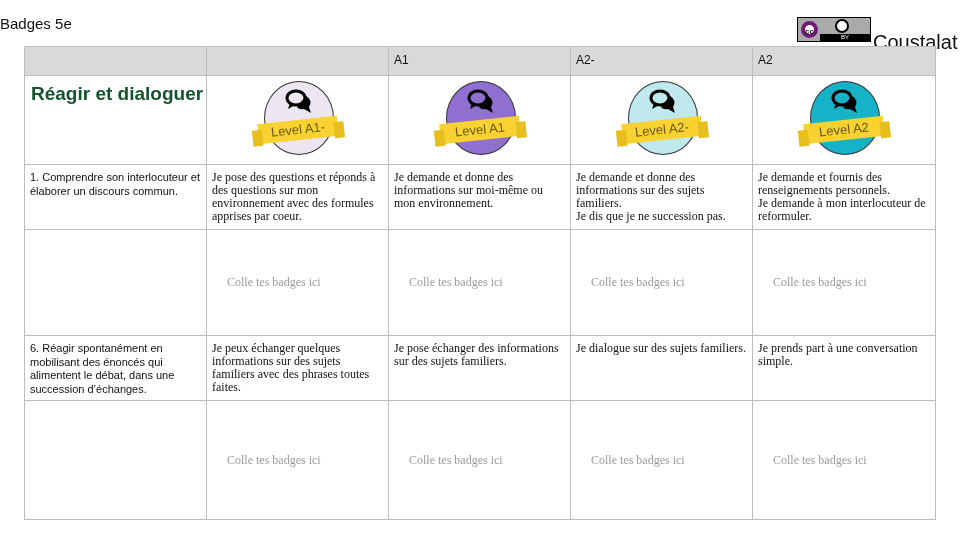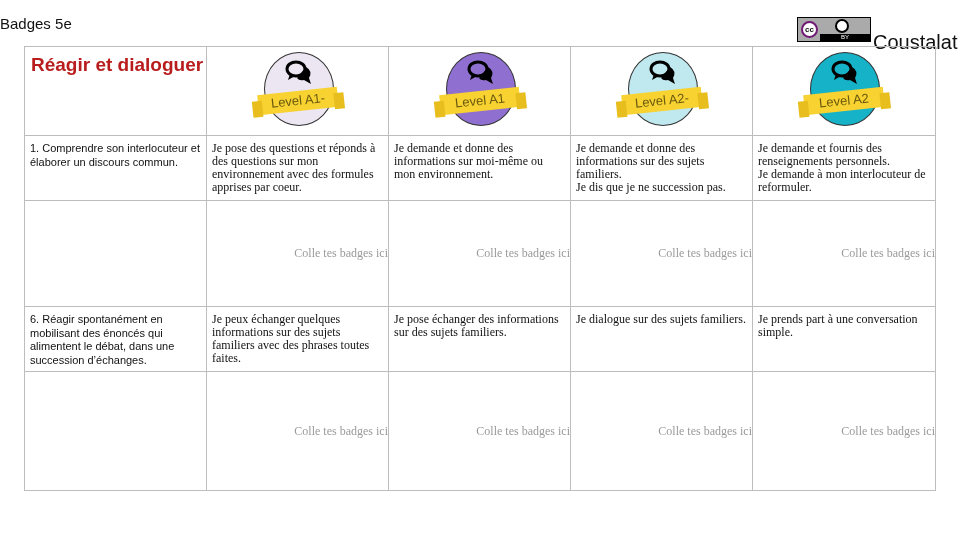--- a/index.html
+++ b/index.html
@@ -1,33 +1,33 @@
 <!DOCTYPE html>
 <html><head>
 <meta charset="utf-8">
 <style>
   html, body { margin:0; padding:0; background:#ffffff; }
   body { width:966px; height:559px; position:relative; overflow:hidden; font-family:"Liberation Sans", sans-serif; color:#111; }
   .title { position:absolute; top:15px; left:0; width:837px; text-align:left; font-size:15px; font-family:Liberation Sans, sans-serif; }
   .cc { position:absolute; left:797px; top:17px; width:74px; height:25px; background:#aaaaaa; border:1px solid #000; box-sizing:border-box; }
-  .cc .circle1 { position:absolute; left:3px; top:3px; width:17px; height:17px; border-radius:50%; background:#fff; border:2px solid #701a75; box-sizing:border-box; font-size:8px; font-weight:bold; text-align:center; line-height:13px; }
+  .cc .circle1 { position:absolute; left:3px; top:3px; width:17px; height:17px; border-radius:50%; background:#fff; border:4px solid #701a75; box-sizing:border-box; font-size:8px; font-weight:bold; text-align:center; line-height:13px; }
   .cc .circle2 { position:absolute; left:37px; top:1px; width:14px; height:14px; border-radius:50%; background:#fff; border:2px solid #000; box-sizing:border-box; }
   .cc .by { position:absolute; left:22px; bottom:0; width:50px; height:7px; background:#000; color:#fff; font-size:6px; text-align:center; line-height:7px; }
   .author { position:absolute; left:873px; top:31px; font-size:20px; }
   table { position:absolute; left:24px; top:46px; border-collapse:collapse; table-layout:fixed; width:911px; }
   td { border:1px solid #bdbdbd; vertical-align:top; padding:0; box-sizing:border-box; }
   tr.hdr td { background:#d9d9d9; height:29px; font-size:12px; padding:6px 0 0 5px; }
   tr.badges td { height:89px; text-align:center; vertical-align:middle; }
-  .skill-title { color:#b91c1c; font-weight:bold; font-size:19px; line-height:24px; text-align:left !important; padding:6px 0 0 6px !important; vertical-align:top !important; }
+  .skill-title { color:#14532d; font-weight:bold; font-size:19px; line-height:24px; text-align:left !important; padding:6px 0 0 6px !important; vertical-align:top !important; }
   tr.desc td { height:65px; padding:6px 5px 0 5px;margin-top:35px; }
   tr.desc td.lbl { font-size:11px; line-height:13.5px; font-family:"Liberation Sans", sans-serif; }
   tr.desc td.txt { font-family:"Liberation Serif", serif; font-size:12px; line-height:13px; }
   tr.paste1 td { height:106px; }
   tr.paste2 td { height:119px; }
-  .paste { text-align:right; vertical-align:middle !important; color:#9a9a9a; font-family:"Liberation Serif", serif; font-size:12px; }
+  .paste { text-align:left; vertical-align:middle !important; color:#9a9a9a; font-family:"Liberation Serif", serif; font-size:12px;padding-left:20px; }
   .badge { display:inline-block; position:relative; width:100px; height:80px; }
   .badge .disc { position:absolute; left:16px; top:3px; width:70px; height:74px; border-radius:50%; border:1.5px solid #333; box-sizing:border-box; }
   .badge .ribbon { position:absolute; left:10px; top:42px; width:80px; height:20px; background:#f7d230; transform:rotate(-6deg); color:#6b5a10; font-size:13px; line-height:20px; text-align:center; }
   .badge .ribbon:before, .badge .ribbon:after { content:""; position:absolute; top:6px; width:10px; height:16px; background:#e8be1f; z-index:-1; }
   .badge .ribbon:before { left:-6px; }
   .badge .ribbon:after { right:-6px; }
   .badge svg { position:absolute; left:36px; top:10px; }
 </style>
 </head>
 <body>
@@ -43,20 +43,27 @@
 
 <table>
   <colgroup>
     <col style="width:182px">
       <col style="width:182px">
       <col style="width:182px">
       <col style="width:182px">
       <col style="width:183px">
   </colgroup>
   <tbody>
+      <tr class="hdr">
+    <td></td>
+    <td></td>
+    <td>A1</td>
+    <td>A2-</td>
+    <td>A2</td>
+  </tr>
   <tr class="badges">
     <td class="skill-title">Réagir et dialoguer</td>
     <td>
       <div class="badge">
         <div class="disc" style="background:#ece6f2"></div>
         <svg width="30" height="28" viewBox="0 0 30 28">
               <ellipse cx="12" cy="10" rx="9" ry="7" fill="none" stroke="#000" stroke-width="3"></ellipse>
               <path d="M6 15 L4 21 L11 17" fill="#000"></path>
               <path d="M22 8 Q29 12 25 19 L27 25 L20 21 Q15 22 13 19" fill="#000"></path>
             </svg>

